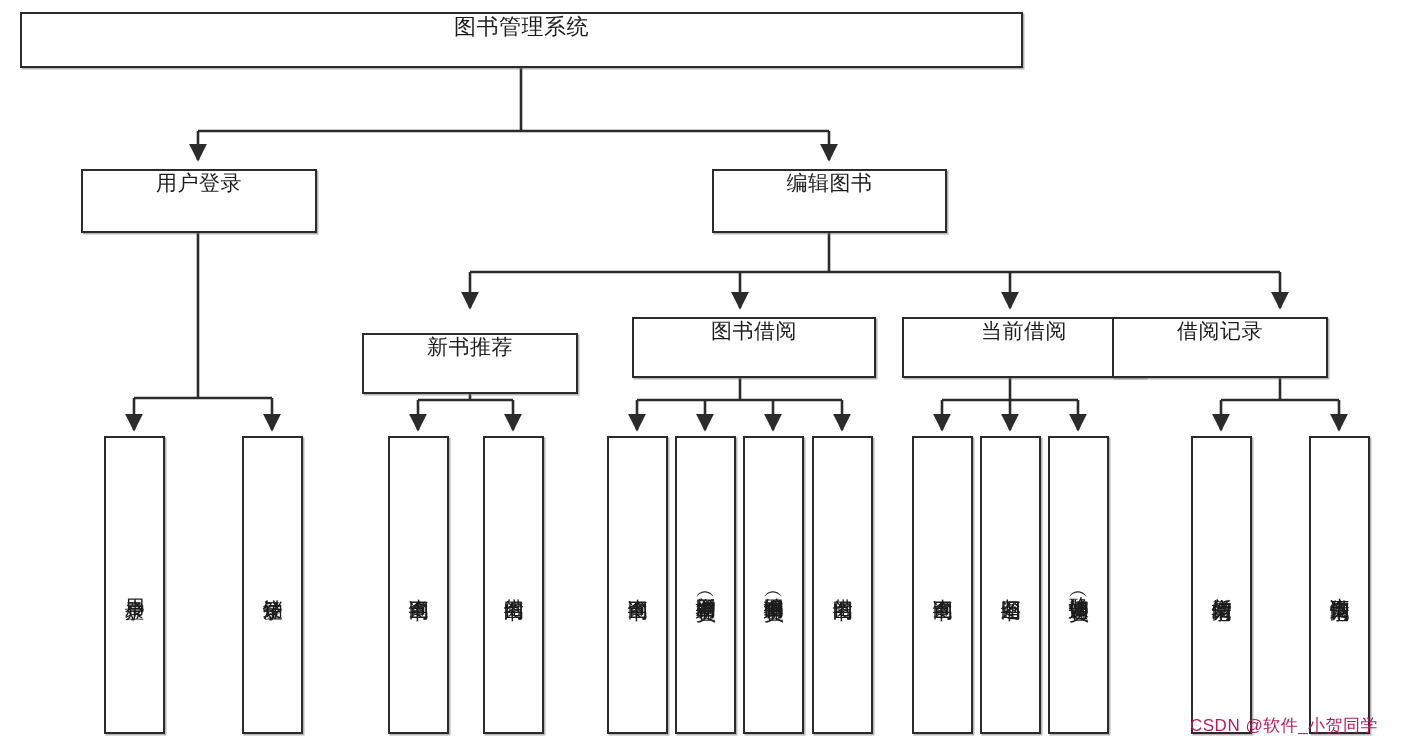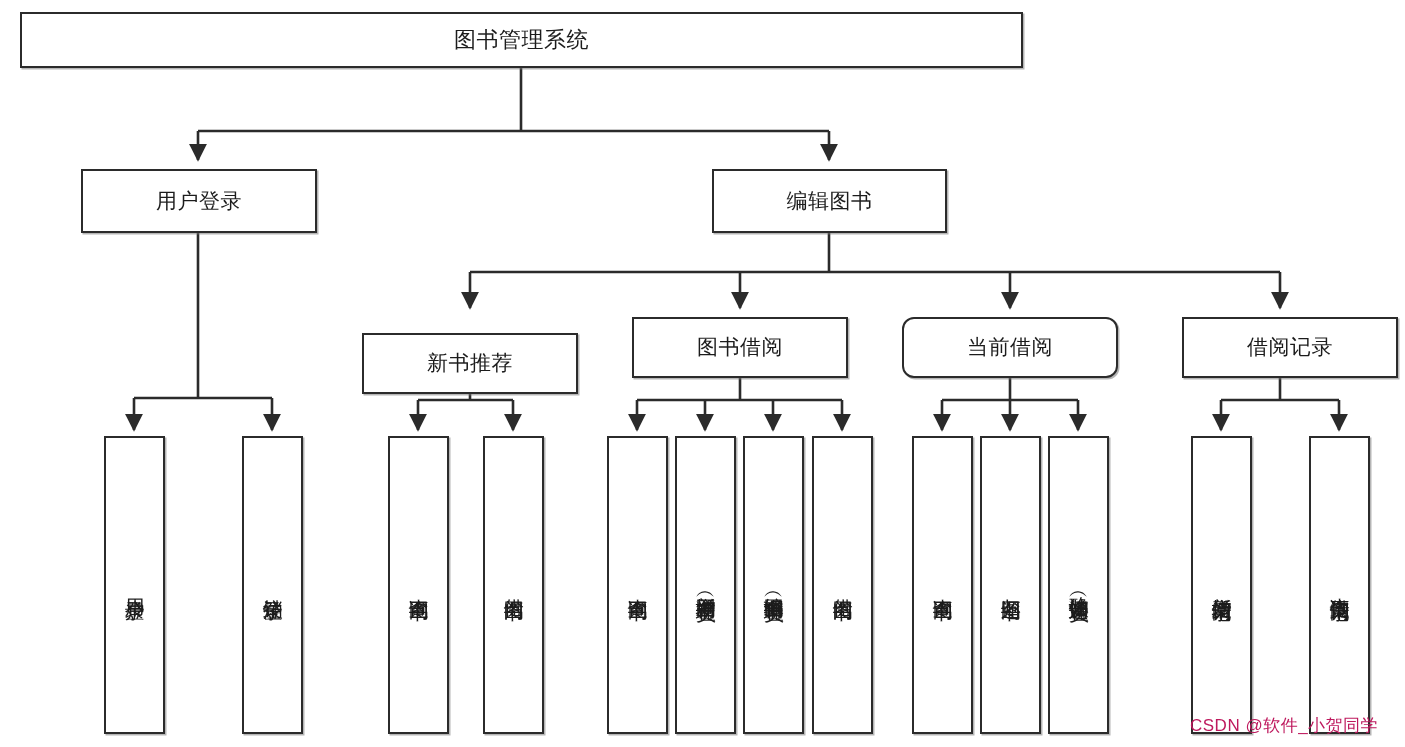--- a/index.html
+++ b/index.html
@@ -26,21 +26,20 @@
     height: 747px;
     pointer-events: none;
   }
   .node {
     position: absolute;
     box-sizing: border-box;
     background: #ffffff;
     border: 2px solid #2b2b2b;
     box-shadow: 1.5px 1.5px 0 rgba(120,120,120,0.55);
     display: flex;
-    align-items: center;
     justify-content: center;
     text-align: center;
   }
   .node .label {
     font-size: 21px;
     line-height: 1.15;
     letter-spacing: 0.5px;
     color: #1c1c1c;
     white-space: nowrap;
   }
@@ -131,27 +130,27 @@
   <div class="node" style="left:81px; top:169px; width:236px; height:64px;">
     <span class="label">用户登录</span>
   </div>
   <div class="node" style="left:712px; top:169px; width:235px; height:64px;">
     <span class="label">编辑图书</span>
   </div>
 
   <div class="node" style="left:362px; top:317px; width:216px; height:61px;margin-top:16px;">
     <span class="label">新书推荐</span>
   </div>
-  <div class="node" style="left:632px; top:317px; width:216px; height:61px;">
+  <div class="node" style="left:632px; top:317px; width:244px; height:61px;">
     <span class="label">图书借阅</span>
   </div>
-  <div class="node" style="left:902px; top:317px; width:216px; height:61px;border-radius:12px;">
+  <div class="node" style="left:902px; top:317px; width:244px; height:61px;">
     <span class="label">当前借阅</span>
   </div>
-  <div class="node" style="left:1182px; top:317px; width:216px; height:61px;">
+  <div class="node" style="left:1112px; top:317px; width:216px; height:61px;">
     <span class="label">借阅记录</span>
   </div>
 
   <div class="node leaf" style="left:104px; top:436px; width:61px; height:298px;">
     <span class="label">用户登录</span>
   </div>
   <div class="node leaf" style="left:242px; top:436px; width:61px; height:298px;">
     <span class="label">注销登录</span>
   </div>
 

